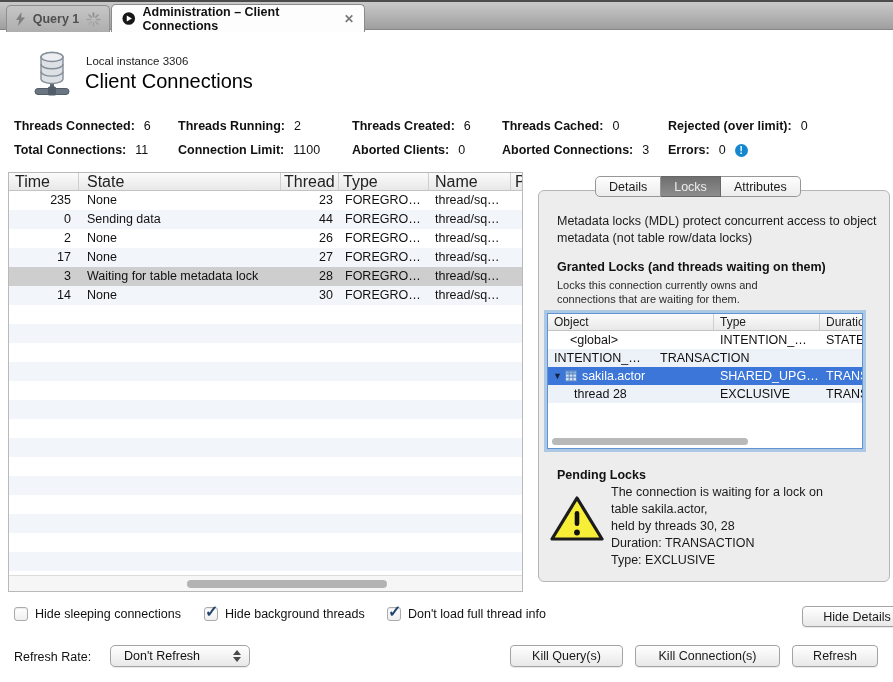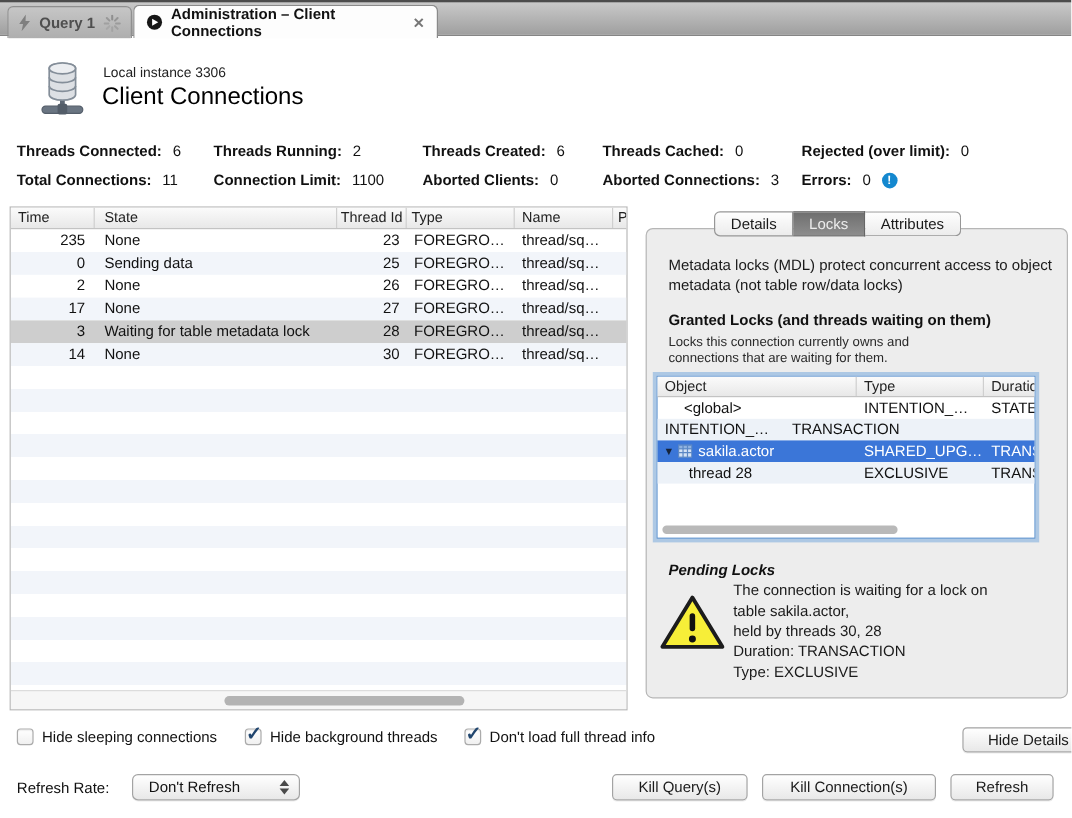--- a/index.html
+++ b/index.html
@@ -33,21 +33,21 @@
   .stat b{font-weight:bold;color:#111;}
   .stat .val{margin-left:9px;color:#111;}
   .sc0{width:164px}.sc1{width:174px}.sc2{width:150px}.sc3{width:166px}.sc4{flex:1}
   .info-dot{display:inline-block;width:13px;height:13px;border-radius:50%;
     background:#1488cf;color:#fff;font-size:10px;font-weight:bold;line-height:13px;
     text-align:center;margin-left:9px;}
   
   .conn{position:absolute;left:8px;top:172px;width:515px;height:420px;
     border:1px solid #b9b9b9;background:#fff;overflow:hidden;display:flex;flex-direction:column;}
   .thead{display:flex;height:18px;flex:0 0 18px;background:linear-gradient(#fbfbfb,#e8e8e8);
-    border-bottom:1px solid #c3c3c3;font-size:12px;color:#222;}
+    border-bottom:1px solid #c3c3c3;font-size:16px;color:#222;}
   .thead .hc{border-right:1px solid #cfcfcf;line-height:17px;overflow:hidden;white-space:nowrap;}
   .thead .hc:last-child{border-right:none;}
   .h0{width:70px;padding-left:6px}.h1{width:202px;padding-left:8px}.h2{width:58px;padding-left:3px}
   .h3{width:90px;padding-left:4px}.h4{width:82px;padding-left:6px}.h5{flex:1;padding-left:4px}
   .trow{display:flex;height:19px;flex:0 0 19px;font-size:12.5px;line-height:19px;color:#111;}
   .trow.stripe{background:#f2f5fa;}
   .trow.selected{background:#cecece;}
   .cell{overflow:hidden;white-space:nowrap;}
   .vt{width:70px;text-align:right;padding-right:8px}
   .vs{width:202px;padding-left:8px}
@@ -82,21 +82,21 @@
   .lrow{display:flex;height:18px;flex:0 0 18px;font-size:12.5px;line-height:18px;color:#111;}
   .lrow.stripe{background:#edf2f8;}
   .lrow.selected{background:#3b76d8;color:#fff;}
   .lrow .oc{width:166px;display:flex;align-items:center;overflow:hidden;white-space:nowrap;}
   .lrow .tc{width:106px;padding-left:6px;overflow:hidden;white-space:nowrap;}
   .lrow .dc{flex:1;padding-left:6px;overflow:hidden;white-space:nowrap;}
   .expander{font-size:9px;color:#16233a;margin:0 3px 0 5px;}
   .lockicon{margin-right:5px;flex:0 0 auto;display:inline-flex;}
   .lscroll{position:absolute;left:2px;bottom:2px;height:9px;width:310px;}
   .lscroll .thumb{position:absolute;left:2px;top:1px;width:196px;height:7px;border-radius:4px;background:#b9b9b9;}
-  .pending-title{position:absolute;left:18px;top:277px;font-size:12.5px;font-weight:bold;font-style:italic;}
+  .pending-title{position:absolute;left:18px;top:277px;font-size:12.5px;font-weight:bold;}
   .warn{position:absolute;left:10px;top:303px;}
   .pending-lines{position:absolute;left:72px;top:293px;font-size:12.5px;line-height:17px;color:#1a1a1a;}
   
   .cbrow{position:absolute;left:0;top:607px;width:760px;height:18px;}
   .cbgroup{position:absolute;display:flex;align-items:center;gap:7px;font-size:12.5px;color:#111;}
   .cbg0{left:14px}.cbg1{left:204px}.cbg2{left:387px}
   .cbox{position:relative;width:14px;height:14px;border:1px solid #ababab;border-radius:3px;
     background:linear-gradient(#fff,#f0f0f0);box-shadow:inset 0 1px 1px rgba(0,0,0,.08);}
   .cbox .mark{display:none;position:absolute;top:-6px;left:0px;font-size:16px;font-weight:bold;color:#20456e;}
   .cbox.checked .mark{display:block;}
@@ -224,21 +224,21 @@
           <div class="cell vt">235</div>
           <div class="cell vs">None</div>
           <div class="cell vi">23</div>
           <div class="cell vy">FOREGRO…</div>
           <div class="cell vn">thread/sq…</div>
           <div class="cell vp"></div>
         </div>
         <div class="trow stripe">
           <div class="cell vt">0</div>
           <div class="cell vs">Sending data</div>
-          <div class="cell vi">25</div>
+          <div class="cell vi">44</div>
           <div class="cell vy">FOREGRO…</div>
           <div class="cell vn">thread/sq…</div>
           <div class="cell vp"></div>
         </div>
         <div class="trow">
           <div class="cell vt">2</div>
           <div class="cell vs">None</div>
           <div class="cell vi">26</div>
           <div class="cell vy">FOREGRO…</div>
           <div class="cell vn">thread/sq…</div>

